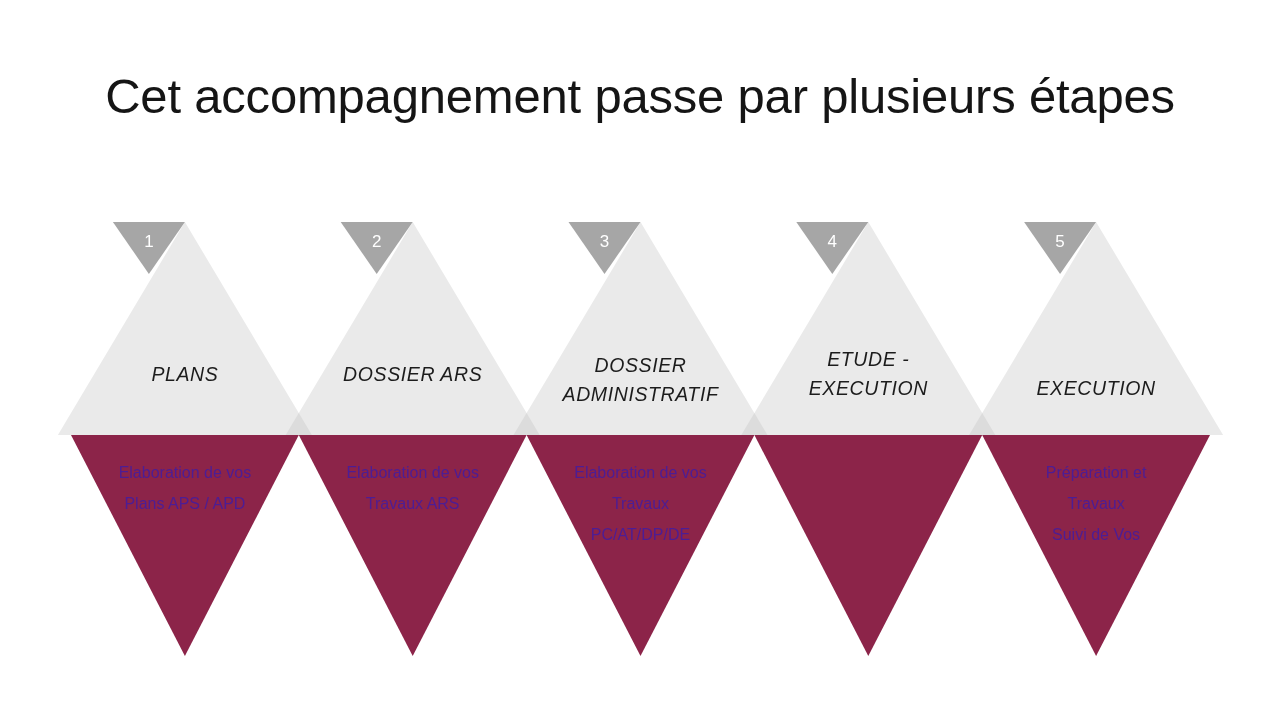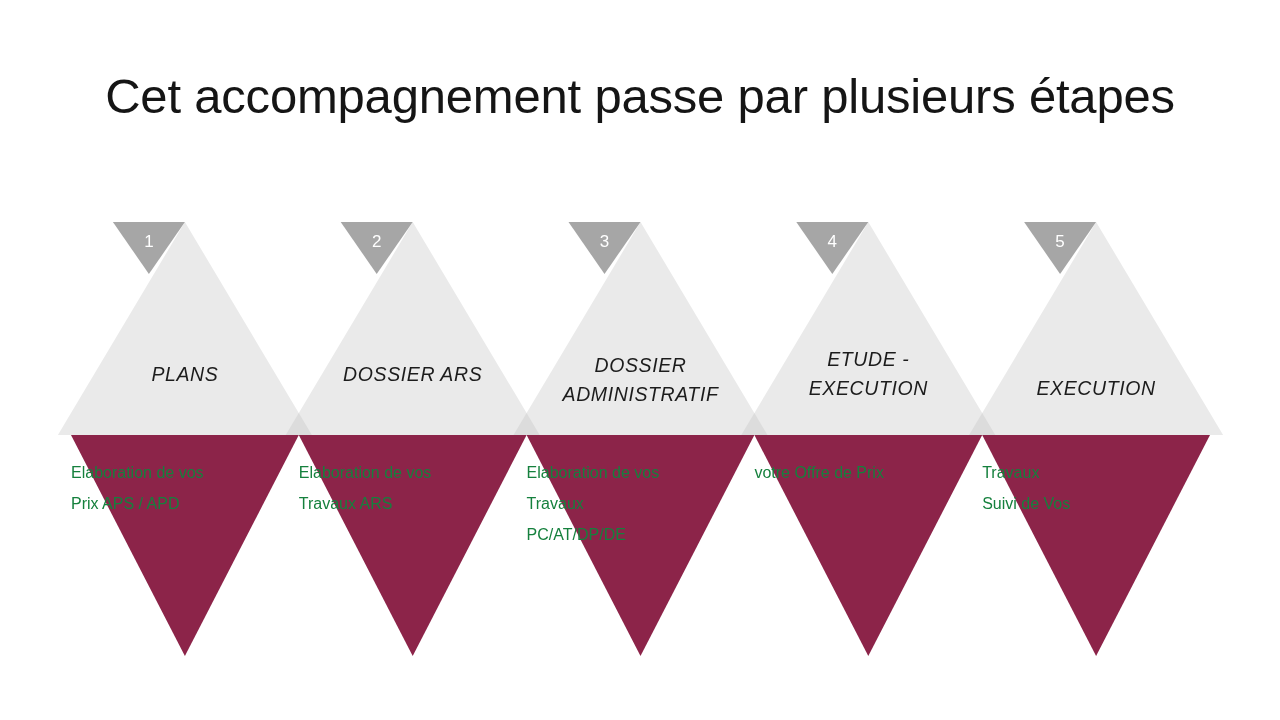--- a/index.html
+++ b/index.html
@@ -72,26 +72,26 @@
     font-style: italic;
     font-weight: 400;
     letter-spacing: 0.6px;
     line-height: 29px;
     text-align: center;
     transform: translateY(-50%);
   }
 
   .step-desc {
     position: absolute;
-    color: #15803d;
+    color: #4c1d95;
     font-family: "Liberation Sans", sans-serif;
     font-size: 16px;
     font-weight: 400;
     line-height: 31px;
-    text-align: left;
+    text-align: center;
   }
 </style>
 </head>
 <body>
 
 <div id="slide">
 
   <div id="slide-title">Cet accompagnement passe par plusieurs étapes</div>
 
   <div id="diagram">
@@ -120,21 +120,21 @@
     </svg>
   </div>
 
   <div id="text-layer">
       <div class="step-number" style="left: 137.9px; top: 233px;">1</div>
       <div class="step-title" style="left: 71px; width: 227.8px; top: 374px;">
         <div>PLANS</div>
       </div>
       <div class="step-desc" style="left: 71px; width: 227.8px; top: 457px;">
         <div>Elaboration de vos</div>
-        <div>Prix APS / APD</div>
+        <div>Plans APS / APD</div>
       </div>
       <div class="step-number" style="left: 365.7px; top: 233px;">2</div>
       <div class="step-title" style="left: 298.8px; width: 227.8px; top: 374px;">
         <div>DOSSIER ARS</div>
       </div>
       <div class="step-desc" style="left: 298.8px; width: 227.8px; top: 457px;">
         <div>Elaboration de vos</div>
         <div>Travaux ARS</div>
       </div>
       <div class="step-number" style="left: 593.5px; top: 233px;">3</div>
@@ -146,25 +146,25 @@
         <div>Elaboration de vos</div>
         <div>Travaux</div>
         <div>PC/AT/DP/DE</div>
       </div>
       <div class="step-number" style="left: 821.3px; top: 233px;">4</div>
       <div class="step-title" style="left: 754.4px; width: 227.8px; top: 374px;">
         <div>ETUDE -</div>
         <div>EXECUTION</div>
       </div>
       <div class="step-desc" style="left: 754.4px; width: 227.8px; top: 457px;">
-        <div>votre Offre de Prix</div>
       </div>
       <div class="step-number" style="left: 1049.1px; top: 233px;">5</div>
       <div class="step-title" style="left: 982.2px; width: 227.8px; top: 388px;">
         <div>EXECUTION</div>
       </div>
       <div class="step-desc" style="left: 982.2px; width: 227.8px; top: 457px;">
+        <div>Préparation et</div>
         <div>Travaux</div>
         <div>Suivi de Vos</div>
       </div>
     </div>
 
 </div>
 
 </body></html>

